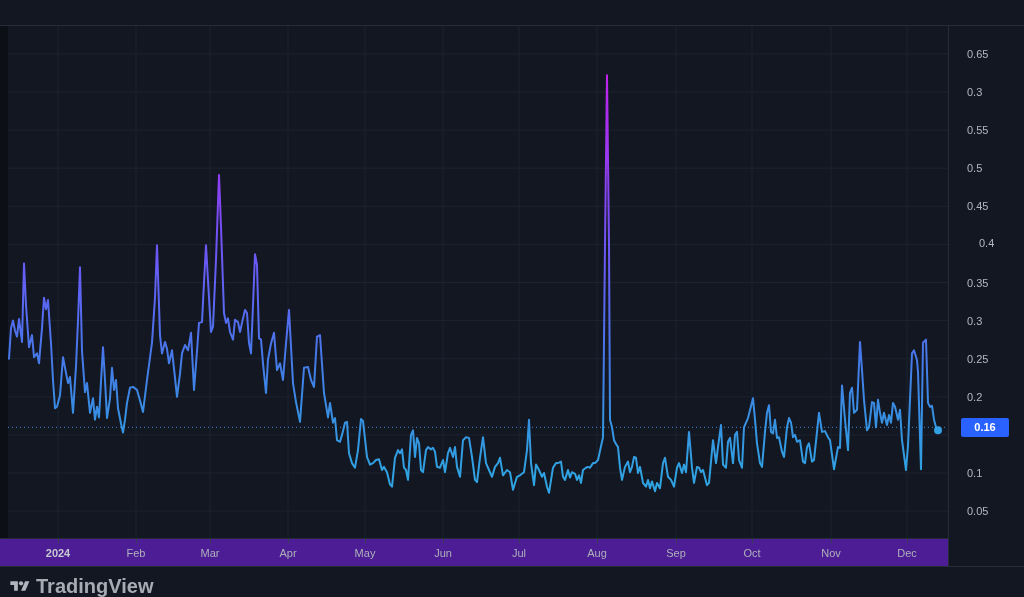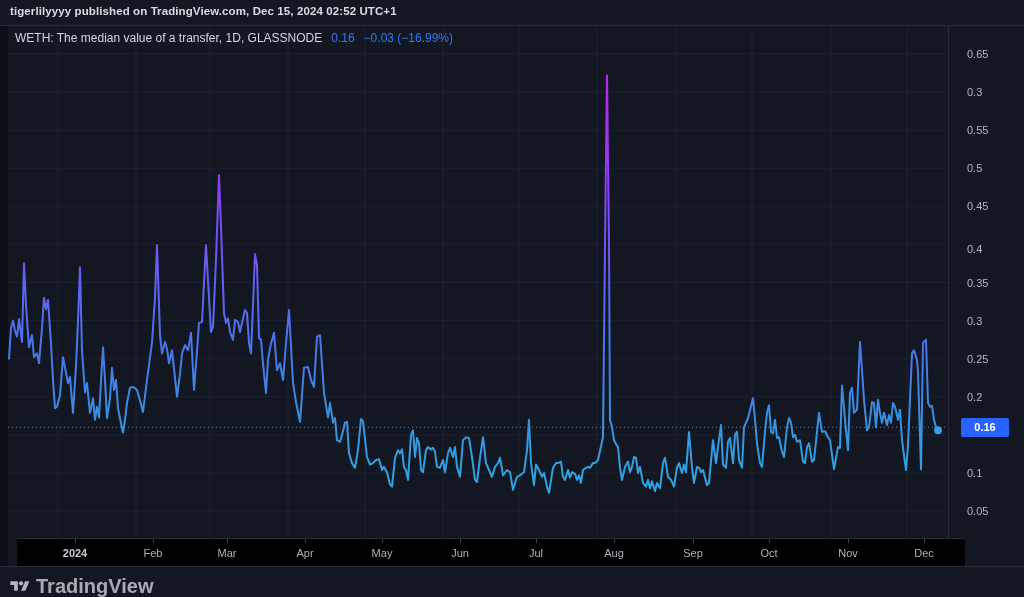--- a/index.html
+++ b/index.html
@@ -15,37 +15,34 @@
   #legend-row{position:absolute;left:15px;top:31px;font-size:12px;color:#d4d6dd;white-space:nowrap;z-index:5;}
   .legend-val{color:#2e7bf0;margin-left:9px;}
   
   #chart-svg{position:absolute;left:0;top:0;}
   
   #price-axis{position:absolute;left:948px;top:26px;width:76px;height:540px;background:#131722;border-left:1px solid #262b38;}
   .price-tick{position:absolute;left:18px;font-size:11px;color:#b4b7c0;}
   #price-badge{position:absolute;left:12px;width:48px;height:19px;background:#2962ff;border-radius:2px;
                color:#fff;font-size:11px;font-weight:700;text-align:center;line-height:19px;}
   
-  #time-axis{position:absolute;left:17px;top:538px;width:948px;height:28px;background:#000000;border-top:1px solid #262b38;text-decoration:underline;}
+  #time-axis{position:absolute;left:0;top:538px;width:948px;height:28px;background:#4c1d95;border-top:1px solid #262b38;text-decoration:underline;}
   .time-tick-label{position:absolute;top:8px;transform:translateX(-50%);font-size:11px;color:#aeb1ba;}
   .time-tick-label.year{font-weight:700;color:#c6c9d1;}
   .month-tick{position:absolute;top:0;width:1px;height:4px;background:#3a3e4a;}
   
   #footer-bar{position:absolute;left:0;top:566px;width:100%;height:31px;background:#131722;border-top:1px solid #262b38;}
   #tv-logo{position:absolute;left:10px;top:8px;display:flex;align-items:center;gap:6px;cursor:pointer;}
   #tv-brand{font-size:20px;font-weight:600;color:#a8abb3;}
 </style>
 </head>
 <body>
 
 <div id="root">
 
-  <div id="header-bar">
-    <div id="publish-line">tigerlilyyyy published on TradingView.com, Dec 15, 2024 02:52 UTC+1</div>
-  </div>
   <div id="header-border"></div>
 
   <svg id="chart-svg" width="1024" height="597">
       <defs>
         <linearGradient id="lg" x1="0" y1="50" x2="0" y2="540" gradientUnits="userSpaceOnUse">
           <stop offset="0" stop-color="#cb1ce8"></stop>
           <stop offset="0.22" stop-color="#9739f0"></stop>
           <stop offset="0.37" stop-color="#7450f5"></stop>
           <stop offset="0.51" stop-color="#5b66f2"></stop>
           <stop offset="0.63" stop-color="#4579e8"></stop>
@@ -79,32 +76,29 @@
       <line x1="752" y1="26" x2="752" y2="538" stroke="#1d2230" stroke-width="1"></line>
       <line x1="831" y1="26" x2="831" y2="538" stroke="#1d2230" stroke-width="1"></line>
       <line x1="907" y1="26" x2="907" y2="538" stroke="#1d2230" stroke-width="1"></line>
       <line x1="8" y1="427.3" x2="948" y2="427.3" stroke="#4187d6" stroke-width="1" stroke-dasharray="1 3"></line>
       <path d="M9 358.7 L11 328.2 L13 320.6 L15 330.5 L17 336.6 L19 319.1 L22 341.9 L24 263.4 L26 305.4 L29 347.3 L32 335.1 L34 357.2 L37 353.4 L39 363.3 L42 328.2 L44 297.7 L46 309.2 L48 300.0 L51 343.5 L53 380.0 L55 408.2 L57 406.7 L60 395.3 L63 357.2 L65 367.8 L68 383.1 L70 377.0 L73 412.8 L76 366.3 L78 320.6 L80 267.3 L82 351.1 L85 392.2 L87 383.1 L90 412.8 L93 398.3 L95 419.7 L97 406.7 L99 417.4 L101 381.6 L103 347.3 L105 380.0 L107 418.1 L110 398.3 L112 367.8 L114 389.9 L116 380.0 L118 408.2 L121 423.5 L123 432.6 L125 419.7 L127 402.9 L130 387.7 L133 386.9 L137 389.9 L140 400.6 L143 412.0 L147 380.0 L152 342.7 L155 297.7 L157 245.2 L160 335.1 L162 353.4 L165 341.9 L167 348.8 L169 363.3 L172 350.3 L175 377.8 L177 396.8 L180 373.9 L182 353.4 L185 345.0 L188 350.3 L191 332.8 L194 389.9 L197 351.1 L199 322.9 L202 322.1 L204 282.5 L206 245.2 L208 280.2 L211 332.0 L213 326.7 L216 259.6 L219 175.1 L221 226.9 L224 313.0 L226 322.9 L228 318.3 L230 332.0 L233 339.6 L235 319.8 L238 322.1 L240 332.0 L242 322.9 L245 309.9 L247 313.0 L249 342.7 L251 353.4 L253 305.4 L255 254.3 L257 265.0 L259 338.1 L261 339.6 L263 363.3 L266 393.0 L268 359.5 L271 343.5 L274 332.8 L277 370.1 L280 363.3 L283 380.0 L286 343.5 L289 309.9 L293 383.1 L296 402.1 L300 421.9 L304 367.8 L308 367.1 L311 380.0 L314 386.9 L317 336.6 L320 335.1 L324 393.0 L328 417.4 L330 402.9 L333 422.7 L335 418.1 L337 440.2 L340 441.8 L342 434.9 L345 422.7 L347 421.9 L349 453.2 L352 463.1 L355 467.7 L358 450.1 L361 418.9 L363 421.2 L367 457.0 L370 464.6 L373 463.1 L376 460.0 L379 459.3 L382 470.0 L384 466.9 L387 472.2 L390 484.4 L392 486.7 L395 457.8 L398 450.1 L400 453.2 L402 449.4 L404 467.7 L406 470.0 L408 479.9 L411 434.9 L413 430.3 L415 457.0 L417 437.9 L419 443.3 L421 470.0 L423 472.2 L426 450.1 L428 447.1 L431 449.4 L433 447.9 L435 451.7 L437 466.9 L440 467.7 L443 460.0 L445 472.2 L448 453.2 L450 447.9 L453 457.0 L455 447.1 L457 466.9 L460 476.8 L463 440.2 L466 437.2 L469 437.9 L472 457.0 L475 479.9 L477 482.1 L480 457.8 L483 437.2 L486 463.1 L489 470.0 L492 476.8 L495 466.9 L498 463.1 L500 457.8 L503 475.3 L507 470.0 L510 472.2 L513 489.8 L517 476.8 L520 475.3 L524 472.2 L527 450.1 L529 419.7 L531 463.1 L534 485.2 L536 464.6 L539 470.0 L542 476.8 L544 473.0 L547 486.7 L549 492.8 L553 467.7 L556 463.1 L558 463.1 L561 461.6 L563 476.8 L565 479.9 L568 470.0 L570 477.6 L572 472.2 L575 473.8 L577 479.9 L579 475.3 L581 482.9 L583 470.0 L586 467.7 L588 466.9 L590 467.7 L593 463.1 L595 463.1 L598 460.0 L601 446.3 L603 437.2 L605 244.4 L607 75.2 L609 244.4 L610 419.7 L612 427.3 L614 440.2 L616 444.0 L618 447.1 L620 467.7 L622 479.9 L625 466.9 L628 461.6 L630 472.2 L632 466.9 L634 457.0 L636 457.8 L638 473.0 L640 466.9 L643 482.9 L646 486.7 L648 479.9 L650 488.2 L652 481.4 L655 491.3 L657 482.9 L660 488.2 L663 463.1 L665 457.8 L668 476.8 L671 479.9 L674 486.7 L677 467.7 L679 463.1 L682 473.0 L684 464.6 L686 472.2 L689 431.9 L692 467.7 L694 482.9 L697 466.9 L699 467.7 L701 472.2 L703 470.0 L707 485.2 L709 482.9 L713 440.2 L716 463.1 L718 447.1 L721 425.0 L723 464.6 L726 467.7 L728 441.8 L730 437.9 L733 463.1 L735 434.9 L737 431.9 L739 460.0 L742 467.7 L744 427.3 L748 418.1 L753 398.3 L755 419.7 L757 443.3 L760 463.1 L762 466.9 L765 431.9 L767 412.8 L769 405.2 L771 431.9 L773 433.4 L775 419.7 L777 437.9 L779 437.2 L782 451.7 L784 457.0 L787 427.3 L789 418.1 L791 422.7 L793 437.2 L795 434.9 L797 441.8 L800 440.2 L803 461.6 L805 463.1 L807 447.1 L809 443.3 L812 461.6 L814 460.0 L817 431.9 L819 412.8 L822 431.9 L825 431.1 L828 437.2 L830 440.2 L834 469.2 L838 447.1 L840 447.9 L842 385.4 L845 419.7 L848 450.1 L850 393.0 L852 387.7 L854 412.8 L857 409.8 L860 341.9 L862 370.1 L864 399.8 L867 430.3 L869 427.3 L872 402.1 L874 402.9 L876 427.3 L878 399.8 L880 412.8 L882 422.7 L884 412.8 L887 425.0 L889 415.1 L891 422.7 L893 402.9 L895 406.7 L898 419.7 L900 409.8 L902 440.2 L906 470.0 L908 445.6 L912 353.4 L914 350.3 L917 360.2 L918 371.7 L921 469.2 L923 342.7 L926 339.6 L928 402.9 L930 406.7 L932 405.9 L934 419.7 L936 427.3 L938 430.3" fill="none" stroke="url(#lg)" stroke-width="2" stroke-linejoin="round" stroke-linecap="round"></path>
       <circle cx="938" cy="430.3" r="4" fill="#34a0e4"></circle>
     </svg>
 
   <div id="left-gutter"></div>
 
-  <div id="legend-row">
-    <span>WETH: The median value of a transfer, 1D, GLASSNODE</span><span class="legend-val">0.16</span><span class="legend-val">−0.03 (−16.99%)</span>
-  </div>
 
   <div id="price-axis">
     <div id="price-badge" style="top: 391.78px;">0.16</div>
   <div class="price-tick" style="top: 21.9px;">0.65</div>
       <div class="price-tick" style="top: 60px;">0.3</div>
       <div class="price-tick" style="top: 98.1px;">0.55</div>
       <div class="price-tick" style="top: 136.2px;">0.5</div>
       <div class="price-tick" style="top: 174.3px;">0.45</div>
-      <div class="price-tick" style="top: 217px;">0.4</div>
+      <div class="price-tick" style="top: 211px; margin-left: 12px;">0.4</div>
       <div class="price-tick" style="top: 250.5px;">0.35</div>
       <div class="price-tick" style="top: 288.6px;">0.3</div>
       <div class="price-tick" style="top: 326.7px;">0.25</div>
       <div class="price-tick" style="top: 364.8px;">0.2</div>
       <div class="price-tick" style="top: 441px;">0.1</div>
       <div class="price-tick" style="top: 479.1px;">0.05</div>
     </div>
 
   <div id="time-axis">
       <div class="month-tick" style="left: 58px;"></div>

